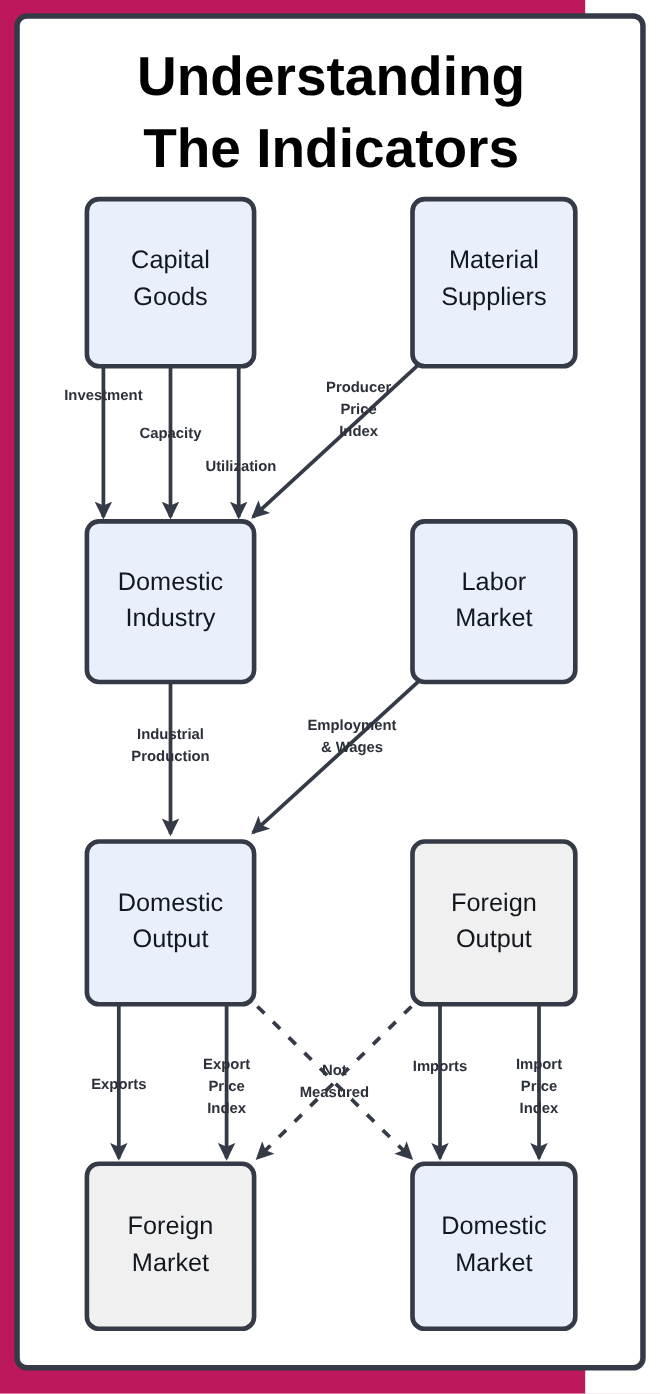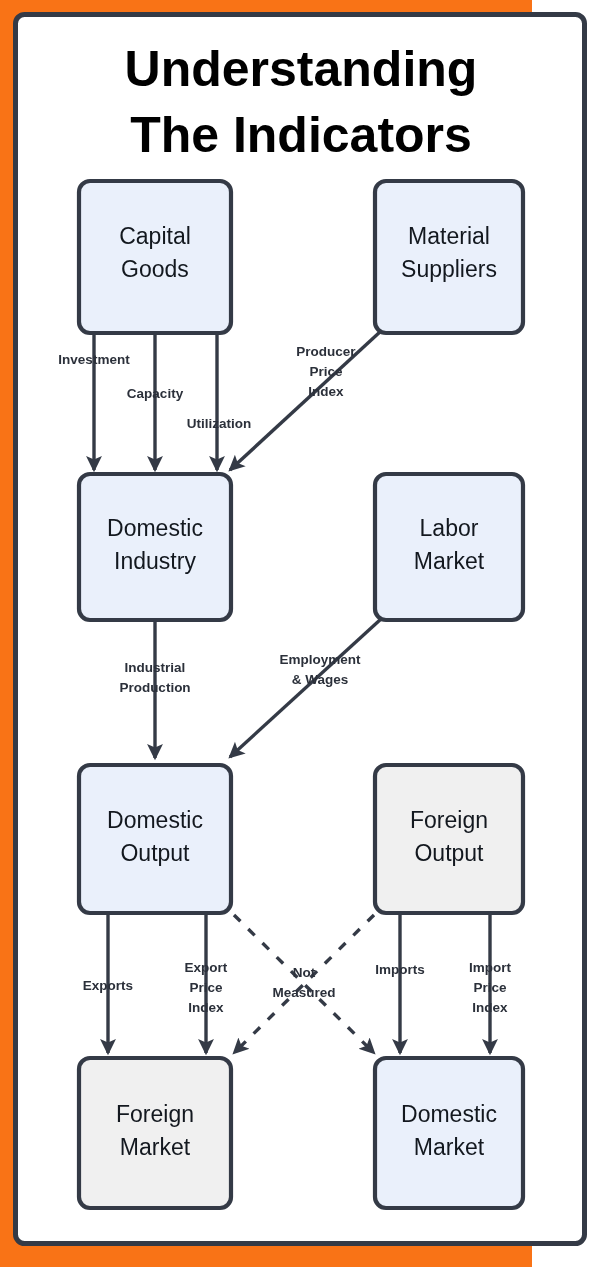--- a/index.html
+++ b/index.html
@@ -10,21 +10,21 @@
   body {
     width: 600px;
     height: 1267px;
     font-family: "Liberation Sans", sans-serif;
     overflow: hidden;
   }
   #diagram-root {
     position: relative;
     width: 532px;
     height: 1267px;
-    background: #f97316;
+    background: #be185d;
   }
   #flow-svg {
     display: block;
     width: 600px;
     height: 1267px;
   }
   .outer-frame {
     fill: #ffffff;
     stroke: #343a46;
     stroke-width: 5;

